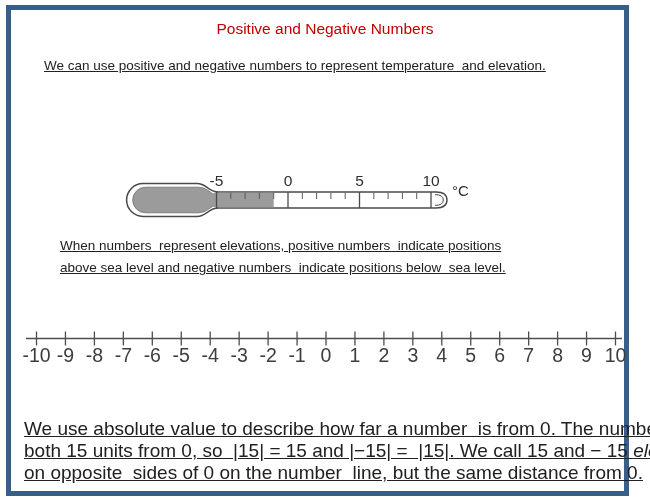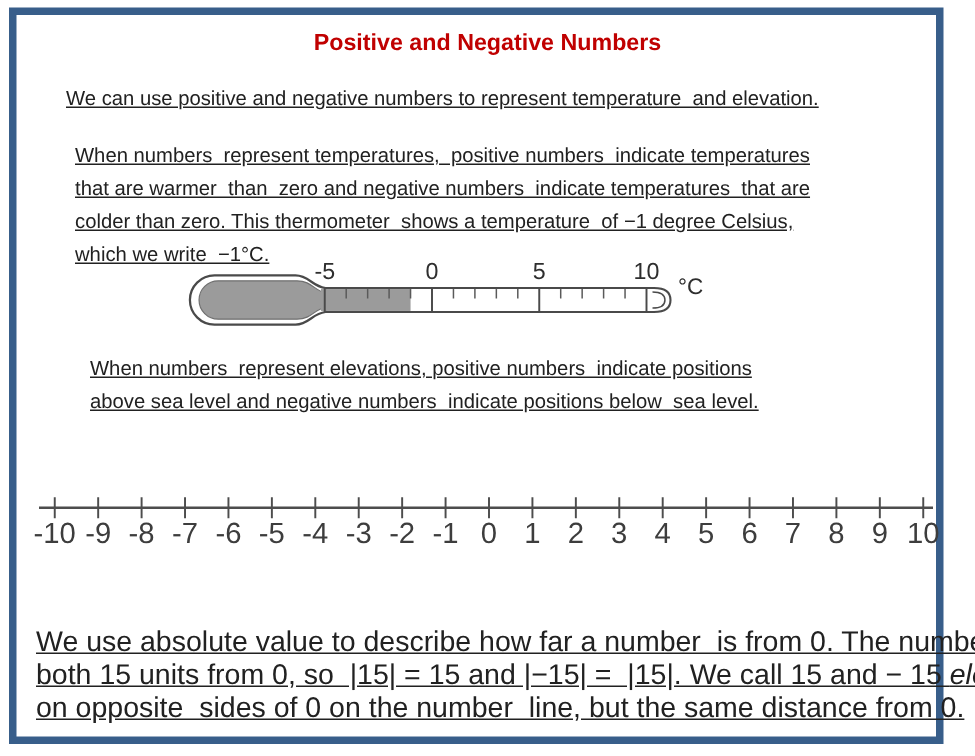--- a/index.html
+++ b/index.html
@@ -16,21 +16,21 @@
     width:613px;height:481px;
     border:5px solid #385E8A;
     pointer-events:none;
   }
   .title{
     position:absolute;
     left:0;top:20px;width:650px;
     margin:0;
     text-align:center;
     font-size:15.5px;
-    font-weight:bold;
+    font-weight:normal;
     color:#C00000;
   }
   .para{
     position:absolute;
     margin:0;
     font-size:13.5px;
     line-height:22px;
     color:#212121;
     white-space:pre;
     text-decoration:underline;
@@ -49,24 +49,20 @@
 </head>
 <body>
 
 <div class="page">
   <div class="frame" style="border-color: rgb(56, 94, 138);"></div>
 
   <h1 class="title" style="color: rgb(192, 0, 0);">Positive and Negative Numbers</h1>
 
   <p class="para p-intro">We can use positive and negative numbers to represent temperature  and elevation.</p>
 
-  <p class="para p-temp">When numbers  represent temperatures,  positive numbers  indicate temperatures
-that are warmer  than  zero and negative numbers  indicate temperatures  that are
-colder than zero. This thermometer  shows a temperature  of −1 degree Celsius,
-which we write  −1°C.</p>
 
   <svg id="thermo-svg" class="fig fig-thermo" width="650" height="58" viewBox="0 0 650 58">
       <path d="M217 24 L436 24 Q447 24 447 32 Q447 40 436 40 L217 40 Z" fill="#fff" stroke="#4a4a4a" stroke-width="1.4"></path>
       <path d="M217 24 C208 23 206 15.6 197 15.6 L143 15.6 A16.4 16.4 0 0 0 143 48.4 L197 48.4 C206 48.4 208 41 217 40 Z" fill="#fff" stroke="#4a4a4a" stroke-width="1.5"></path>
       <path d="M217 27 C209.5 26 208 19.3 198 19.2 L145.5 19.2 A12.8 12.8 0 0 0 145.5 44.8 L198 44.8 C208 44.7 209.5 38 217 37 Z" fill="#9b9b9b" stroke="#707070" stroke-width="0.8"></path>
       <rect x="214" y="24.7" width="59.69999999999999" height="14.6" fill="#9b9b9b"></rect>
       <path d="M435 26.6 Q443.3 26.6 443.3 32 Q443.3 37.4 435 37.4" fill="none" stroke="#4a4a4a" stroke-width="1"></path>
       <line x1="216.5" y1="24" x2="216.5" y2="40" stroke="#4a4a4a" stroke-width="1.3"></line>
       <line x1="230.8" y1="24.7" x2="230.8" y2="31" stroke="#5a5a5a" stroke-width="1"></line>
       <line x1="245.1" y1="24.7" x2="245.1" y2="31" stroke="#5a5a5a" stroke-width="1"></line>

